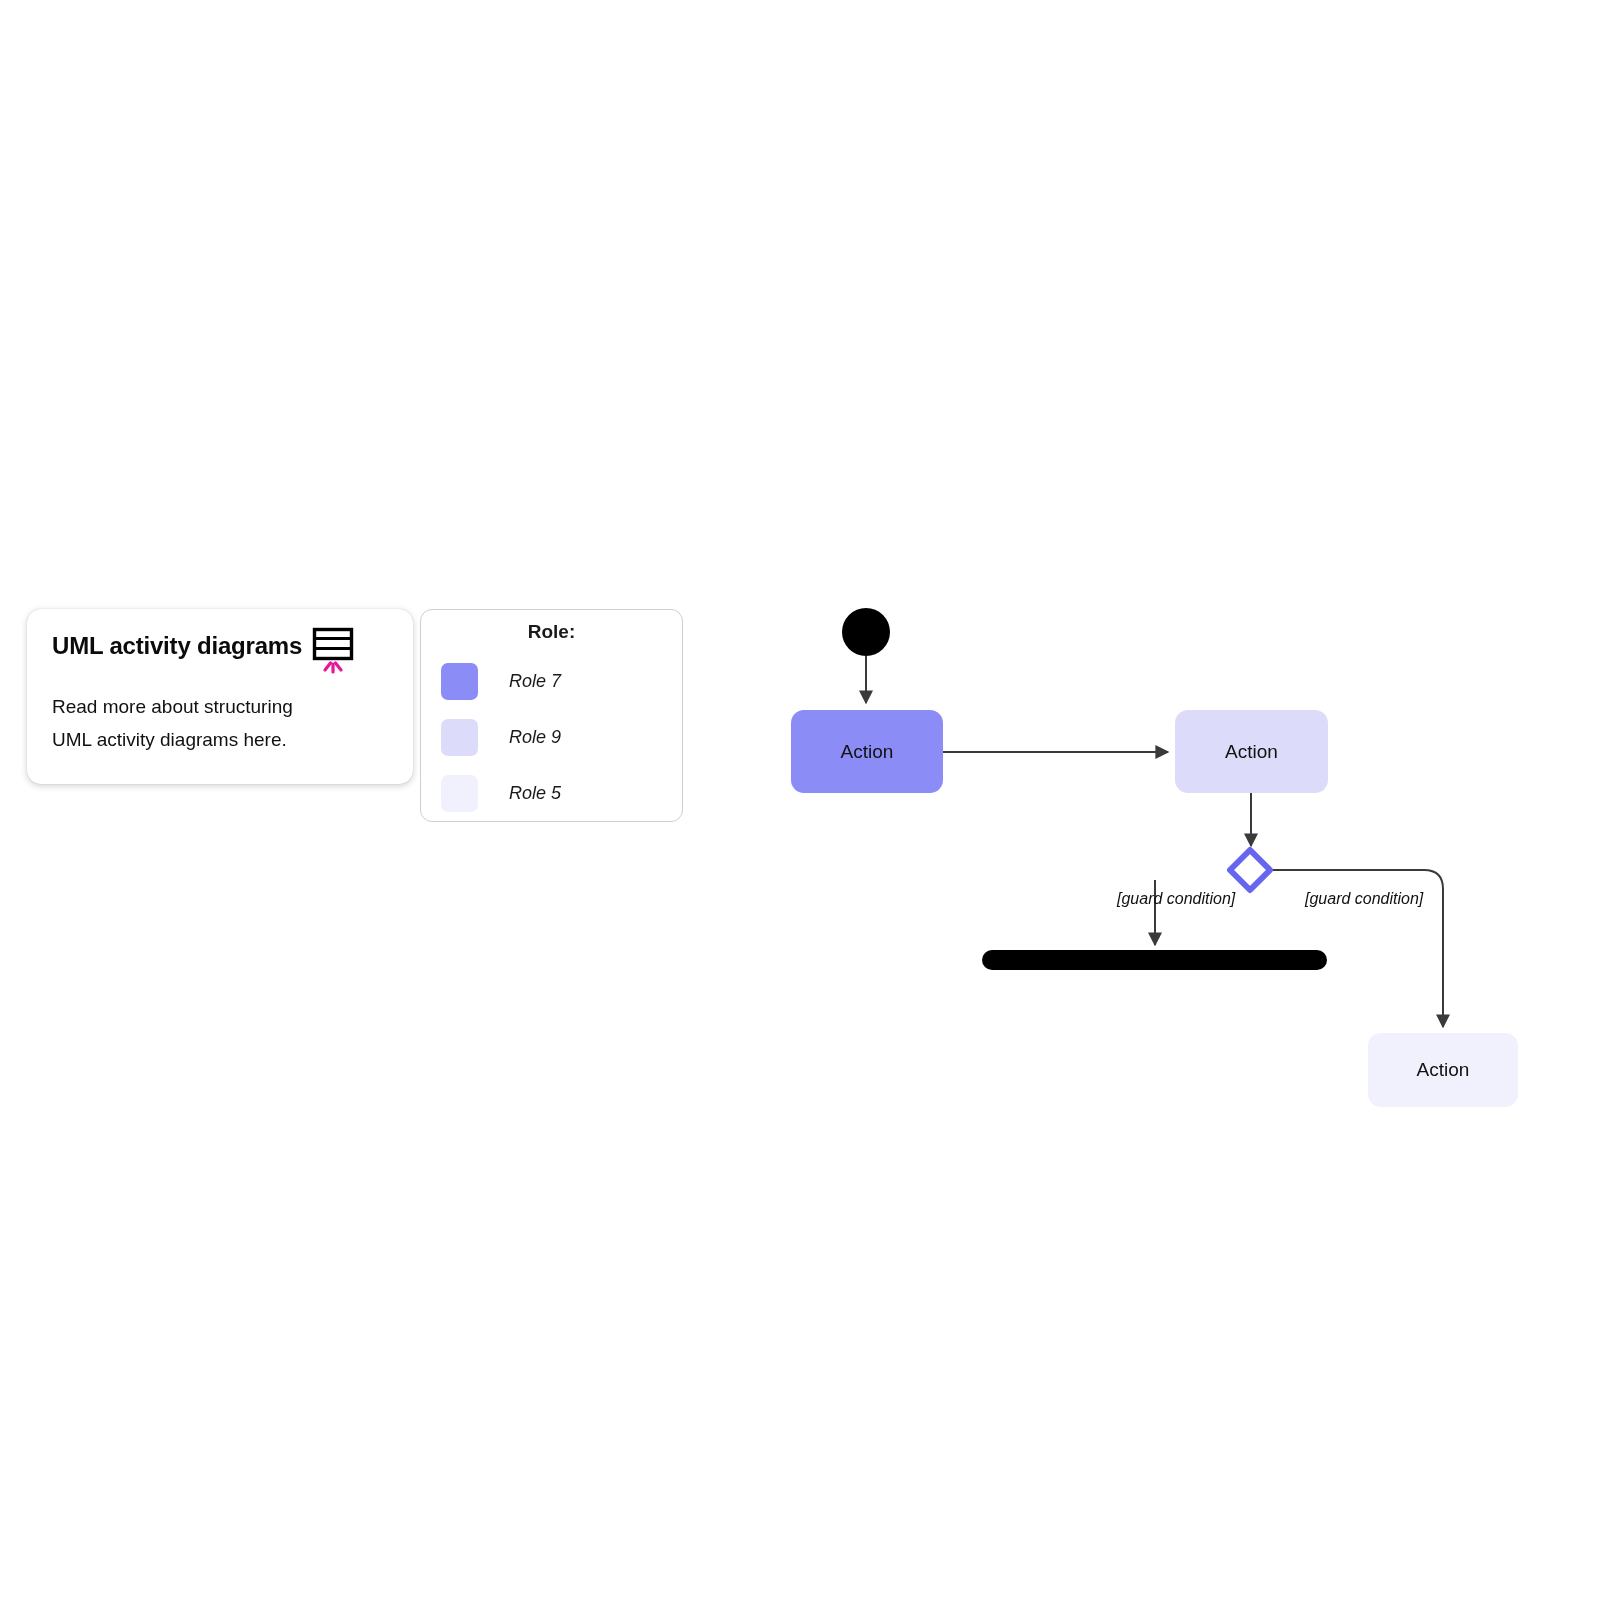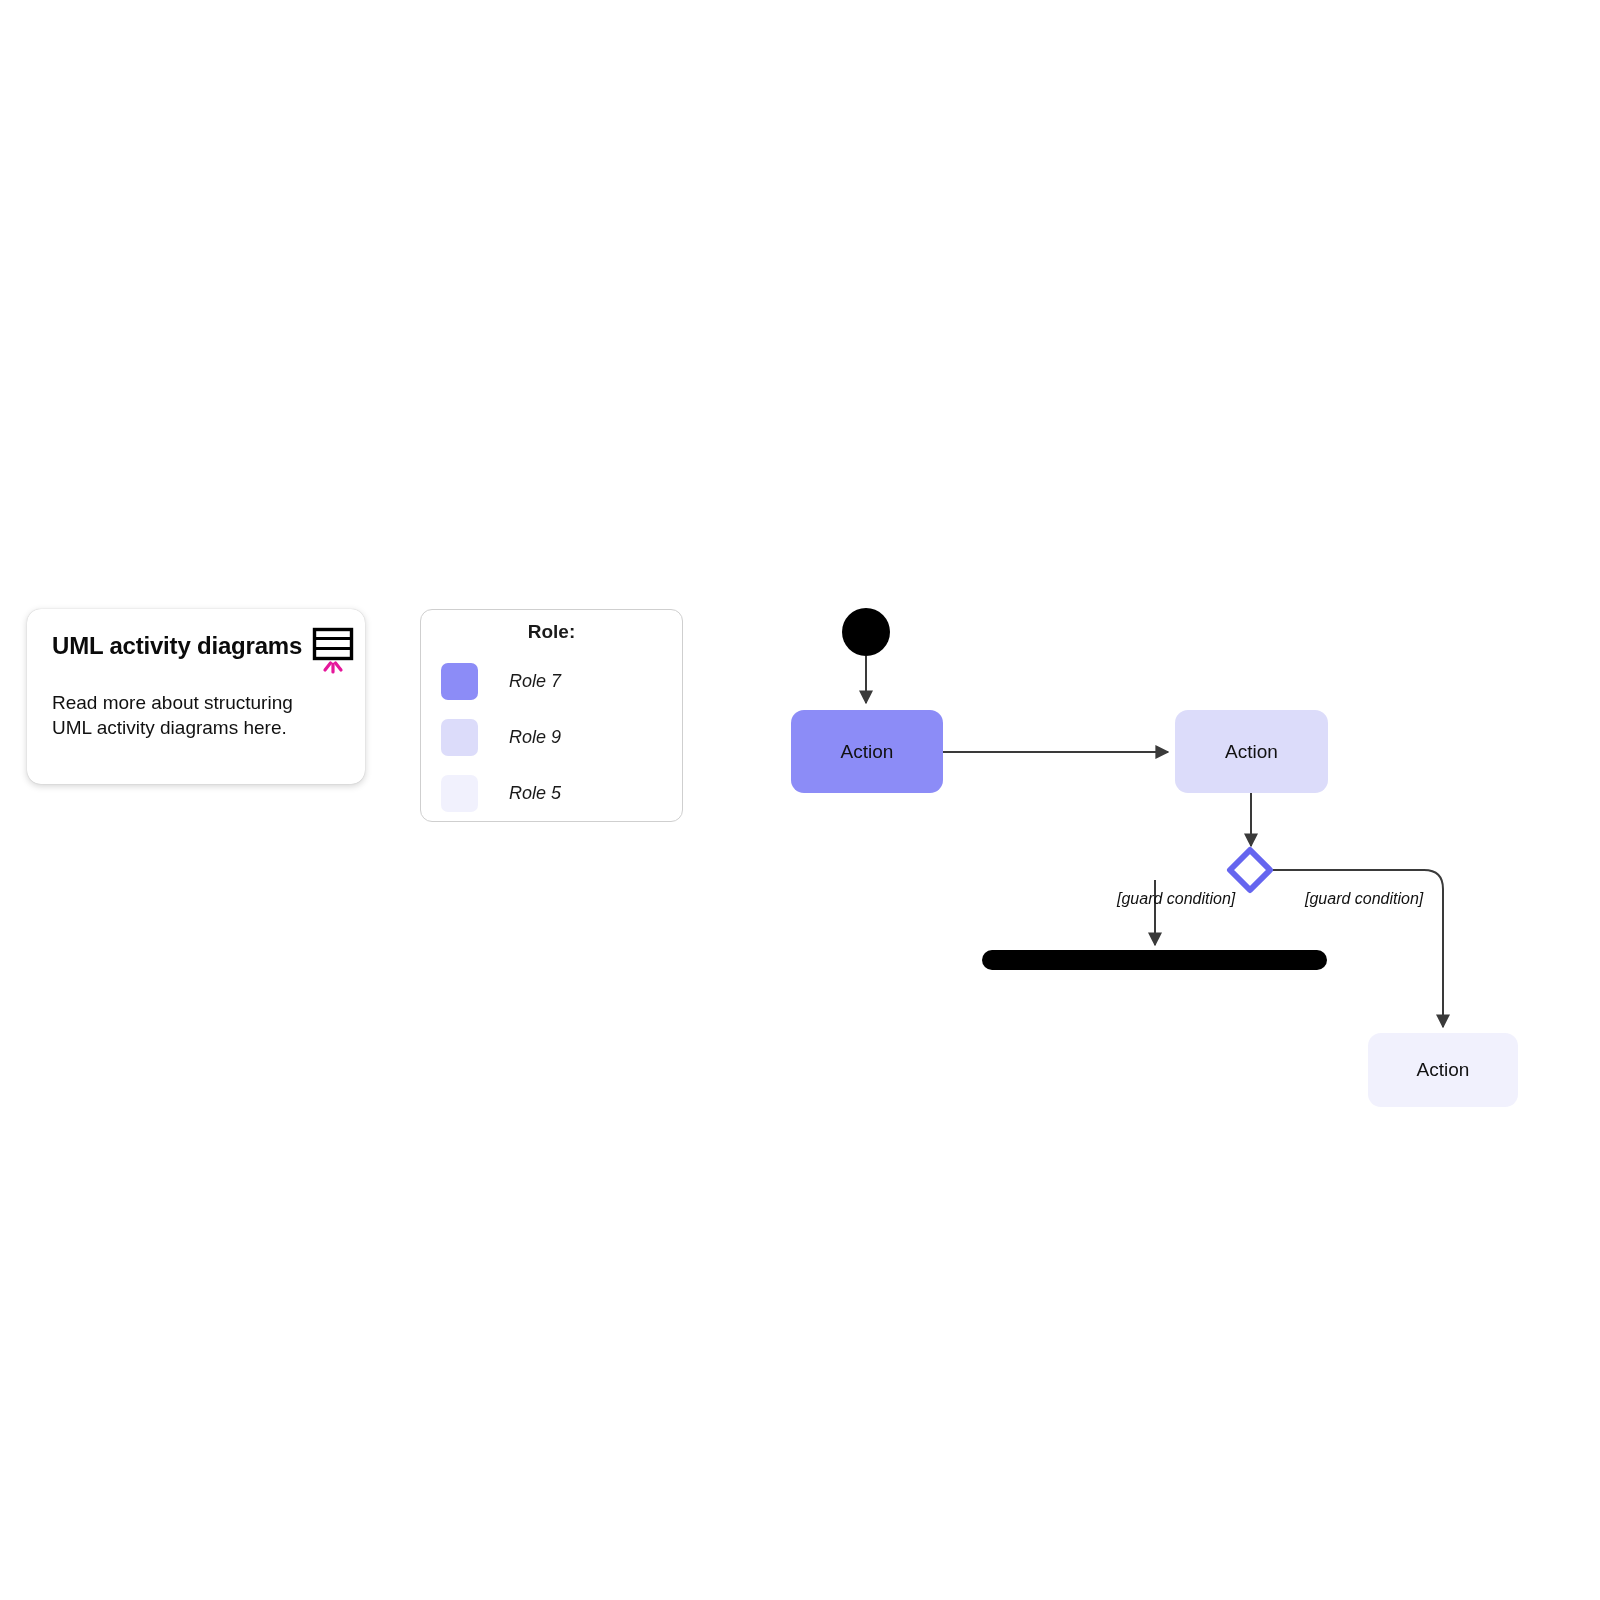--- a/index.html
+++ b/index.html
@@ -14,21 +14,21 @@
     overflow: hidden;
     font-family: "Liberation Sans", sans-serif;
     -webkit-font-smoothing: antialiased;
   }
 
   
   #info-card {
     position: absolute;
     left: 27px;
     top: 609px;
-    width: 338px;
+    width: 386px;
     height: 175px;
     background: #ffffff;
     border-radius: 14px;
     box-shadow: 0 2px 7px rgba(0,0,0,0.18), 0 0 1px rgba(0,0,0,0.25);
     box-sizing: border-box;
     padding-left: 28px;
   }
   #card-title {
     position: absolute;
     left: 25px;
@@ -45,21 +45,21 @@
     top: 18px;
     width: 46px;
     height: 50px;
   }
   #card-body {
     position: absolute;
     left: 25px;
     top: 81px;
     width: 265px;
     font-size: 19px;
-    line-height: 25px;
+    line-height: 33px;
     color: #111111;
   }
 
   
   #legend {
     position: absolute;
     left: 420px;
     top: 609px;
     width: 263px;
     height: 213px;

